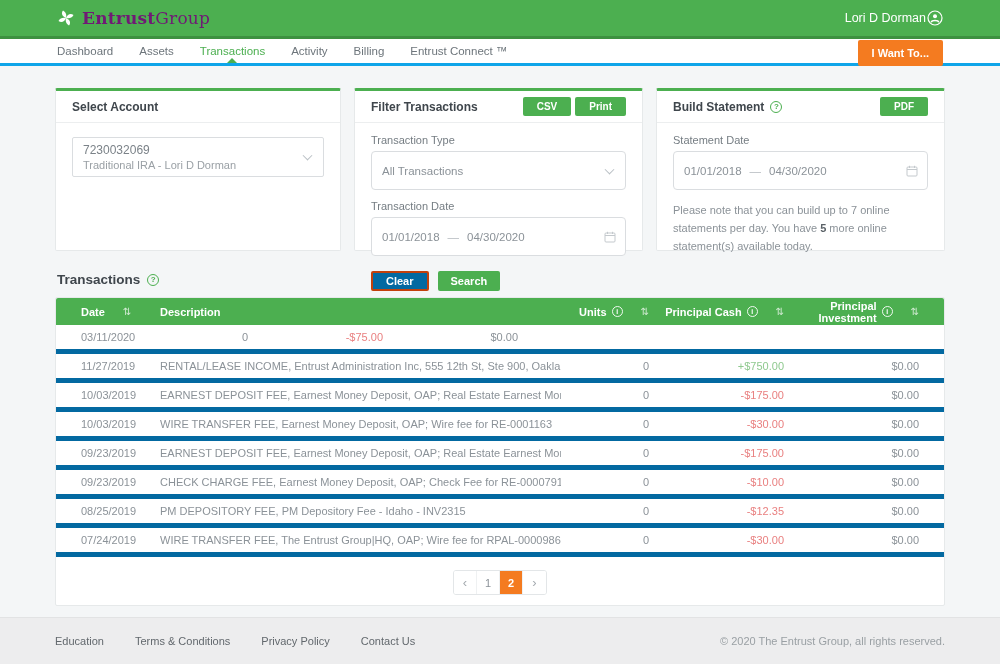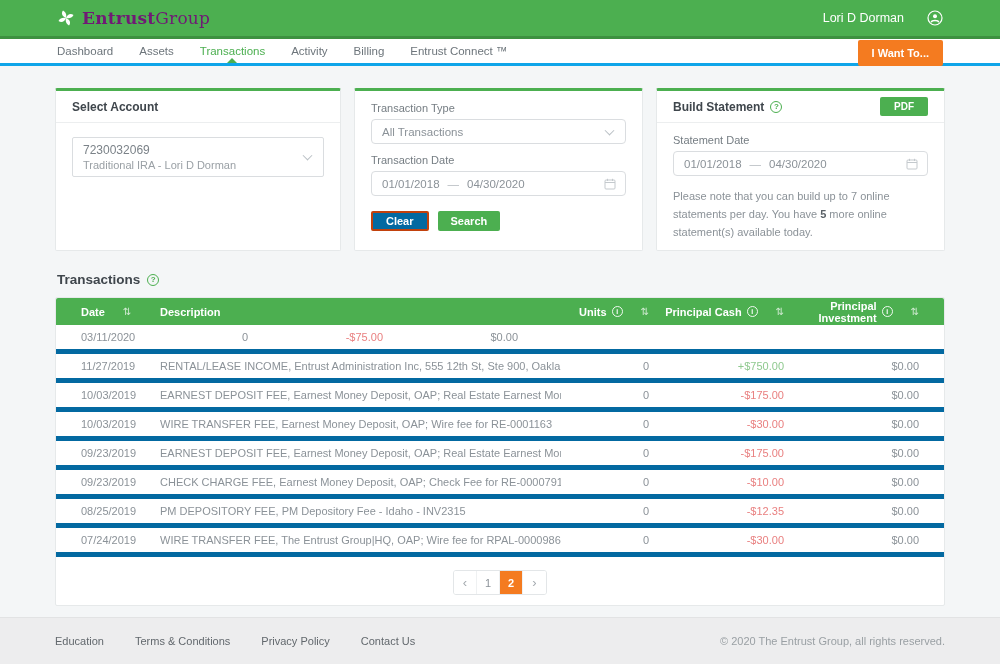--- a/index.html
+++ b/index.html
@@ -5,21 +5,21 @@
   * { margin:0; padding:0; box-sizing:border-box; }
   html,body { width:1000px; height:664px; font-family:"Liberation Sans", sans-serif; background:#f4f6f7; overflow:hidden; }
 
   
   .topbar { height:36px; background:#4caf50; display:flex; align-items:center; justify-content:space-between; padding:0 57px; }
   .logo { display:flex; align-items:center; gap:7px; color:#701a75; }
   .logo-icon { width:18px; height:18px; display:block; }
   .logo-text { font-family:"DejaVu Serif", serif; font-size:17px; letter-spacing:.2px; }
   .logo-text b { font-weight:bold; }
   .logo-text .lt { font-weight:normal; }
-  .user { display:flex; align-items:center; gap:23px; color:#fff; font-size:12.5px; cursor:pointer;padding-left:40px; }
+  .user { display:flex; align-items:center; gap:1px; color:#fff; font-size:12.5px; cursor:pointer;padding-left:40px; }
   .user svg { display:block; }
   .topbar-strip { height:3px; background:#3d9140; }
 
   
   .nav { height:27px; background:#fff; border-bottom:3px solid #0ea5e9; display:flex; padding:0 57px; position:relative; }
   .nav-items { display:flex; align-items:center; gap:26px; height:100%; }
   .nav-item { font-size:11.5px; color:#6d757b; cursor:pointer; position:relative; height:100%; display:flex; align-items:center; }
   .nav-item.active { color:#4caf50; }
   .nav-item.active::after { content:""; position:absolute; bottom:0; left:50%; margin-left:-5px; border-left:5px solid transparent; border-right:5px solid transparent; border-bottom:5px solid #4caf50; }
   .cta-btn { position:absolute; right:57px; top:1px; height:26px; background:#f47b20; color:#fff; border:none; font-size:11px; font-weight:bold; padding:0 14px; border-radius:2px; cursor:pointer; font-family:inherit; }
@@ -34,21 +34,21 @@
   .card-body { padding:14px 16px; }
 
   .help-circle { width:12px; height:12px; border:1px solid #4caf50; color:#4caf50; border-radius:50%; font-size:8px; font-weight:bold; display:inline-flex; align-items:center; justify-content:center; }
 
   .select-box { border:1px solid #dadde0; border-radius:2px; padding:5px 10px; position:relative; cursor:pointer; background:#fff; }
   .acct-num { font-size:12px; color:#7b8288; }
   .acct-desc { font-size:11px; color:#9aa0a5; margin-top:2px; }
   .chev { position:absolute; right:12px; top:50%; width:7px; height:7px; border-right:1.5px solid #b9bfc4; border-bottom:1.5px solid #b9bfc4; transform:translateY(-70%) rotate(45deg); }
 
   .field-label { font-size:11px; color:#757d83; margin-bottom:5px; }
-  .input-box { border:1px solid #dadde0; border-radius:4px; height:25px; display:flex; align-items:center; padding:0 10px; font-size:11.5px; color:#8b9298; position:relative; background:#fff; cursor:text; }
+  .input-box { border:1px solid #dadde0; border-radius:4px; height:39px; display:flex; align-items:center; padding:0 10px; font-size:11.5px; color:#8b9298; position:relative; background:#fff; cursor:text; }
   .input-box .chev { top:50%; }
   .date-sep { margin:0 8px; color:#b4babf; }
   .cal-icon { position:absolute; right:9px; top:50%; transform:translateY(-50%); }
 
   .btn { border:none; border-radius:2px; font-family:inherit; font-size:11px; font-weight:bold; color:#fff; cursor:pointer; }
   .btn-green { background:#4caf50; }
   .btn-dark { background:#0369a1; border:2px solid #c2410c; }
   .btn-sm { height:20px; padding:0 13px; }
   .btn-row { display:flex; gap:9px; margin-top:15px; }
   .head-btns { display:flex; gap:4px; }
@@ -136,20 +136,27 @@
       <div class="card-body">
         <div class="select-box">
           <div class="acct-num">7230032069</div>
           <div class="acct-desc">Traditional IRA - Lori D Dorman</div>
           <span class="chev"></span>
         </div>
       </div>
     </section>
 
     <section class="card card-2">
+      <div class="card-head">
+        <span class="card-title">Filter Transactions</span>
+        <span class="head-btns">
+          <button class="btn btn-green">CSV</button>
+          <button class="btn btn-green">Print</button>
+        </span>
+      </div>
       <div class="card-body" style="padding-top:11px;">
         <div class="field-label">Transaction Type</div>
         <div class="input-box" style="margin-bottom:10px;">
           <span>All Transactions</span>
           <span class="chev"></span>
         </div>
         <div class="field-label">Transaction Date</div>
         <div class="input-box">
           <span>01/01/2018</span>
           <span class="date-sep">—</span>

